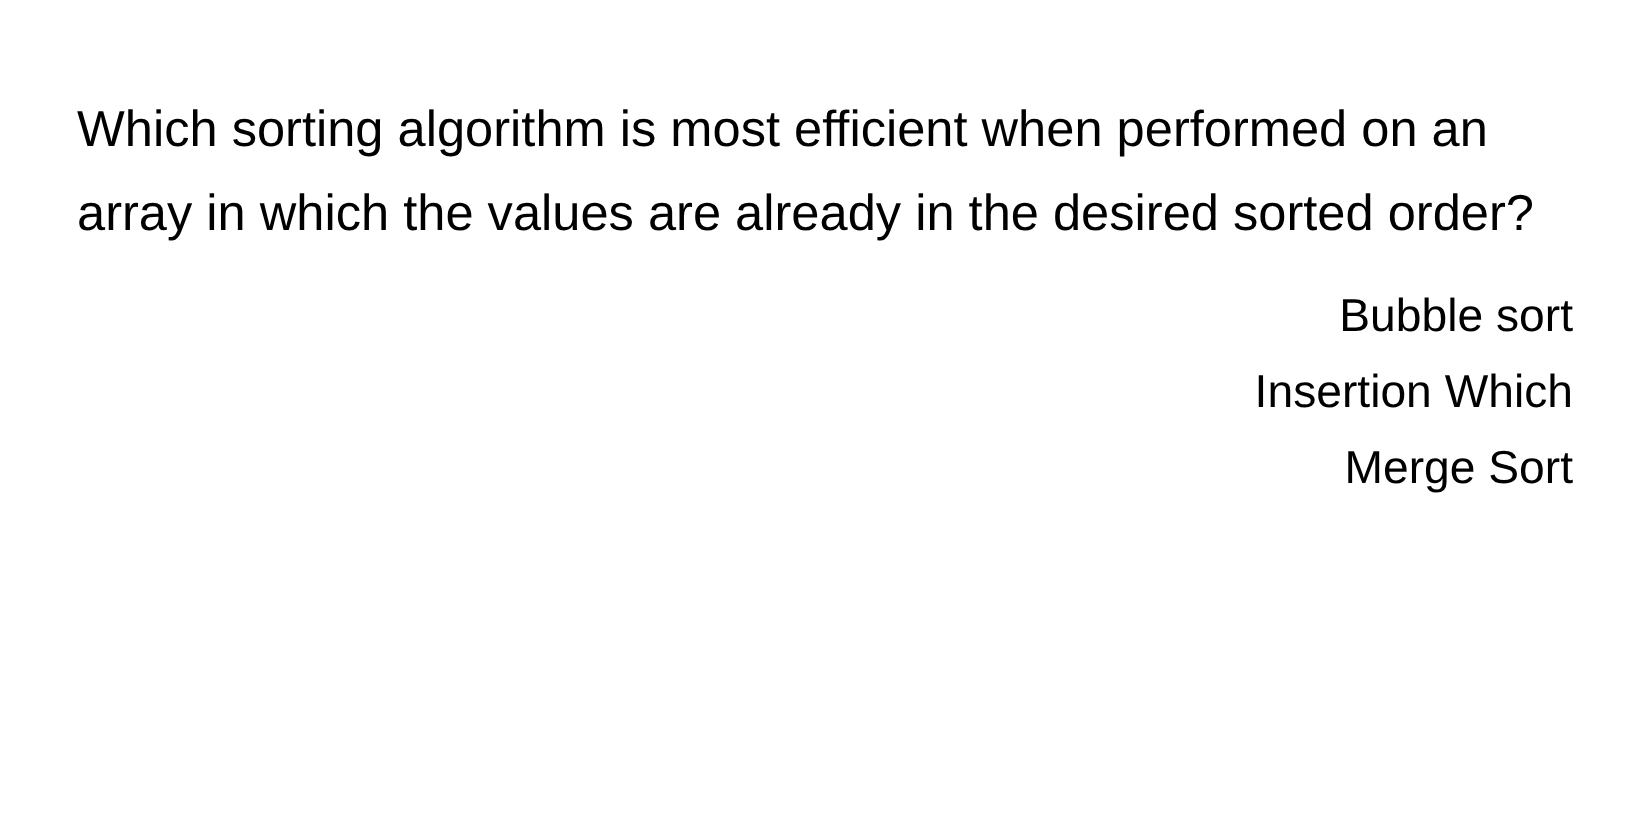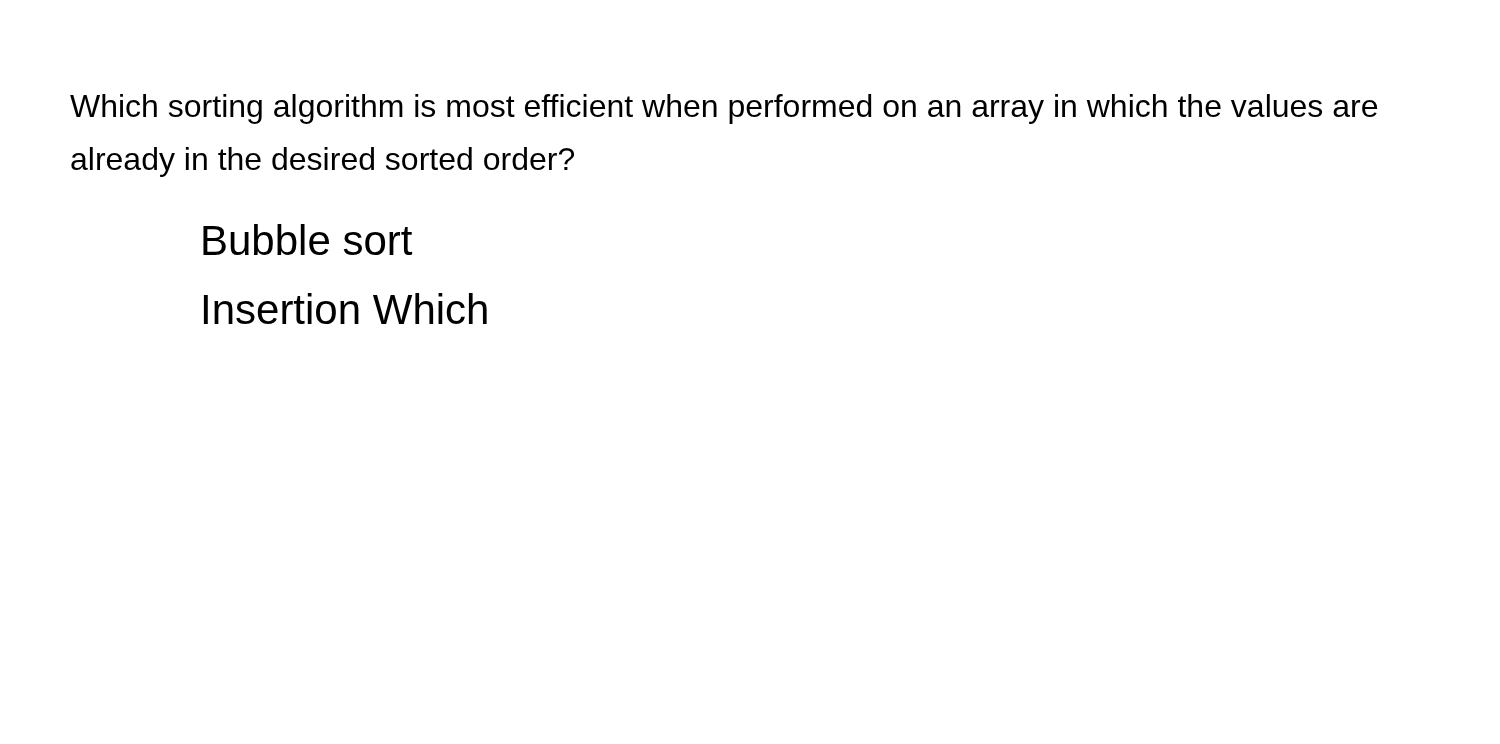--- a/index.html
+++ b/index.html
@@ -9,35 +9,37 @@
     }
     body {
       font-family: -apple-system, BlinkMacSystemFont, "Segoe UI", Helvetica, Arial, sans-serif;
       background: #ffffff;
       width: 1500px;
       height: 744px;
       padding: 80px 70px;
       color: #000000;
     }
     .question {
-      font-size: 32px;
+      font-size: 46px;
       line-height: 1.65;
       font-weight: 400;
       margin-bottom: 20px;
     }
     .options {
       padding-left: 130px;
+      text-align: right;
     }
     .option {
       font-size: 42px;
       line-height: 1.65;
       font-weight: 400;
     }
   </style>
 </head>
 <body>
 
 <div class="question">Which sorting algorithm is most efficient when performed on an array in which the values are already in the desired sorted order?</div>
 
 <div class="options">
   <div class="option">Bubble sort</div>
   <div class="option">Insertion Which</div>
+  <div class="option">Merge Sort</div>
 </div>
 
 </body></html>

